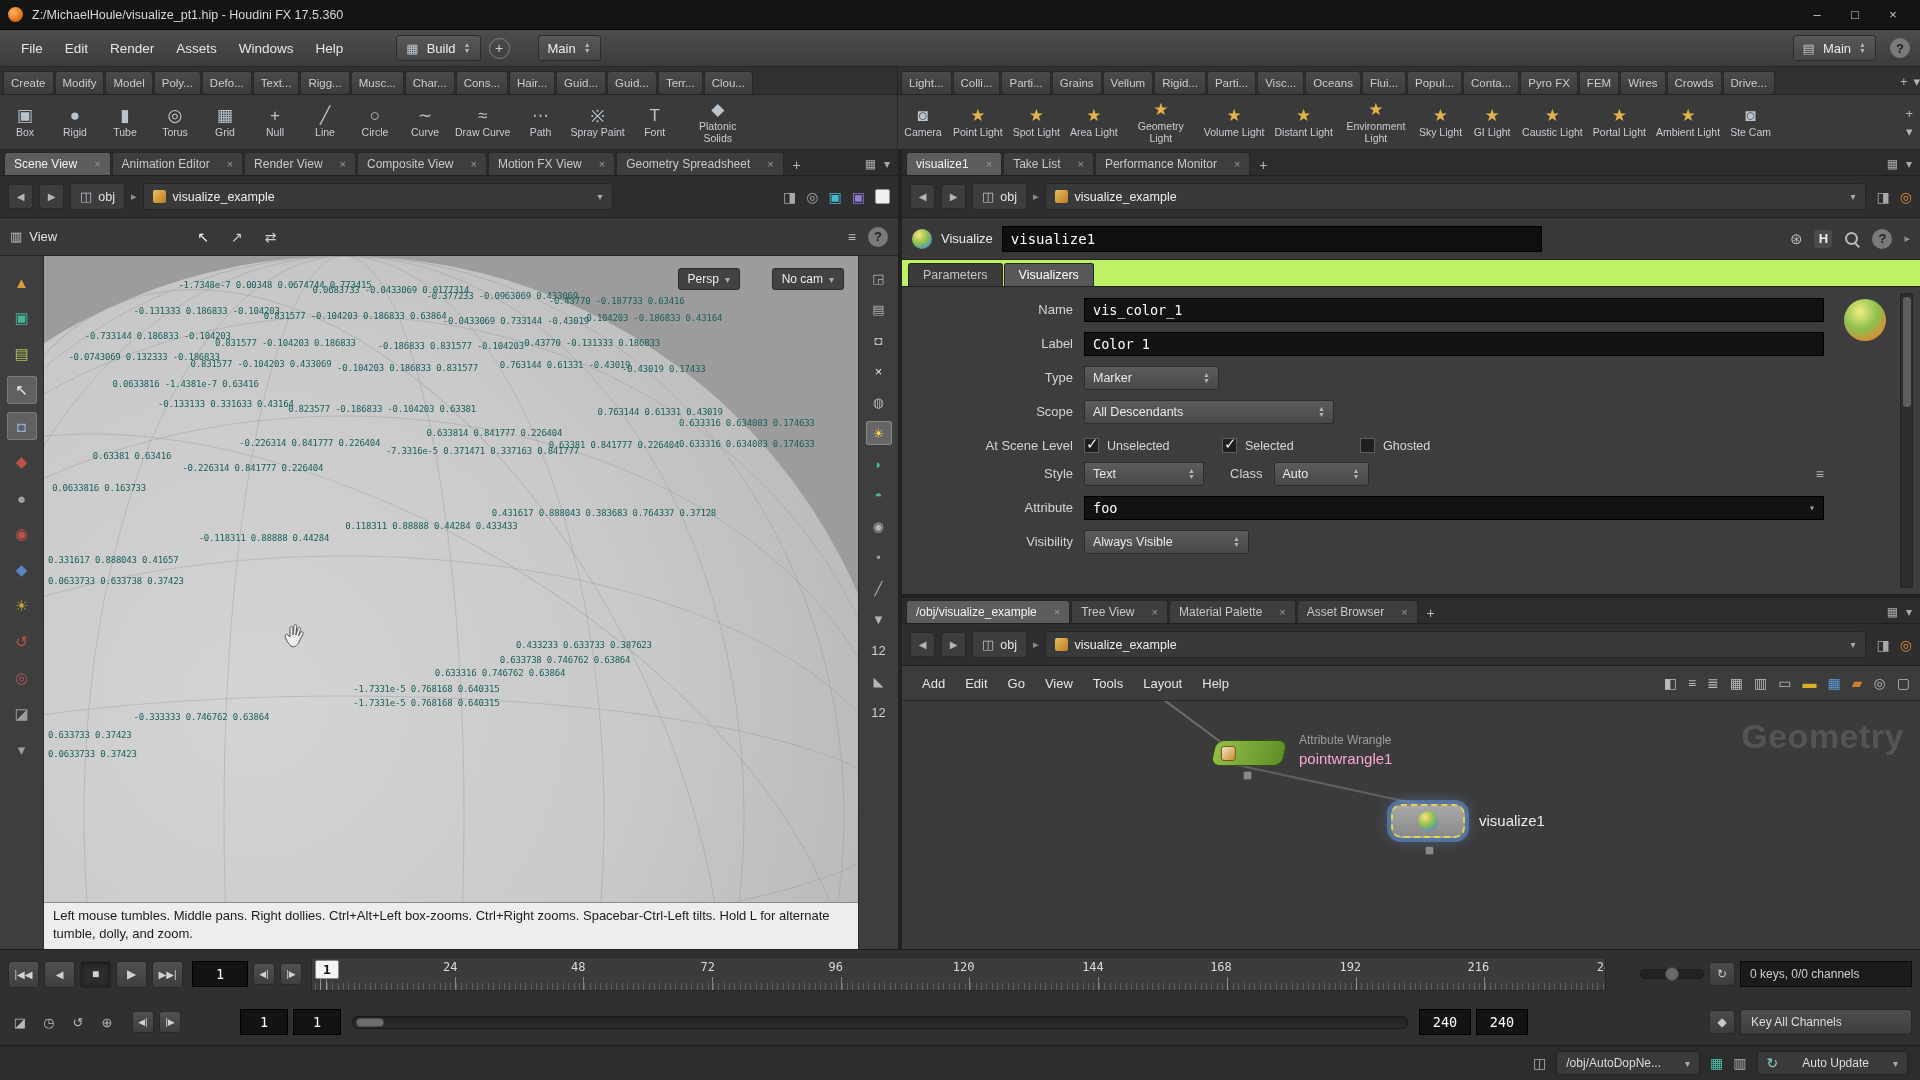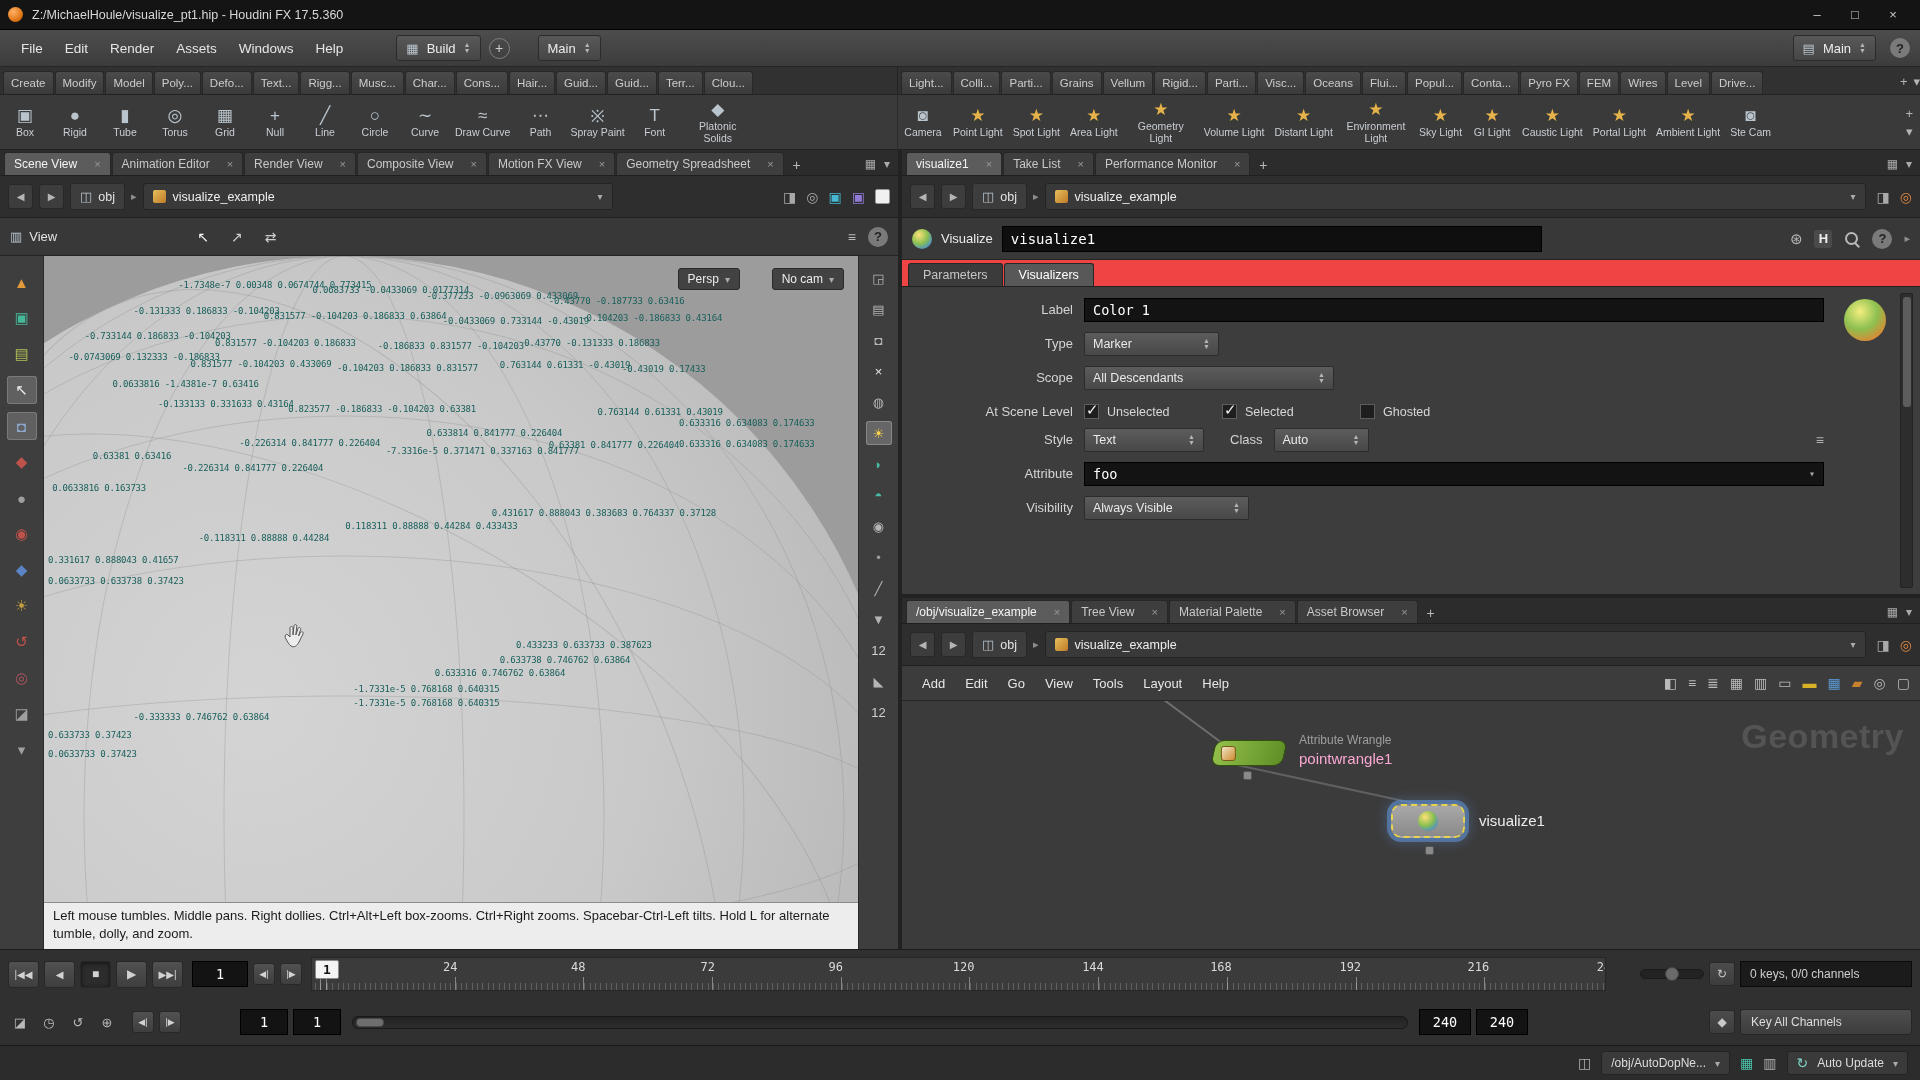--- a/index.html
+++ b/index.html
@@ -90,21 +90,21 @@
 .vistitle{font-size:13px;color:#ebebeb;white-space:nowrap}
 .visname{width:540px;height:26px;background:#0f0f0f;border:1px solid #000;color:#fff;font-family:"DejaVu Sans Mono",monospace;font-size:14px;display:flex;align-items:center;padding:0 8px}
 .vhics{margin-left:auto;display:flex;align-items:center;gap:12px}
 .gearic{font-size:15px;color:#b9b9b9}
 .hbadge{width:18px;height:18px;background:#4a4a4a;border-radius:3px;color:#ececec;font-weight:bold;font-size:13px;display:flex;align-items:center;justify-content:center}
 .hbadge::before{content:"H"}
 .magicon{position:relative;width:16px;height:16px}
 .magicon::before{content:"";position:absolute;left:1px;top:1px;width:9px;height:9px;border:2px solid #b9b9b9;border-radius:50%}
 .magicon::after{content:"";position:absolute;left:11px;top:11px;width:6px;height:2px;background:#b9b9b9;transform:rotate(45deg);transform-origin:left center}
 .chev{color:#8f8f8f;font-size:11px}.chev::before{content:"▸"}
-.subtabs{height:27px;background:#ef4444;border-bottom:1px solid #202020;display:flex;align-items:flex-end;padding:0 6px;flex:none}
+.subtabs{height:27px;background:#bef264;border-bottom:1px solid #202020;display:flex;align-items:flex-end;padding:0 6px;flex:none}
 .sttab{height:23px;padding:0 14px;margin-right:1px;font-size:12.5px;display:flex;align-items:center;background:#3b3b3b;border:1px solid #262626;border-bottom:none;border-radius:3px 3px 0 0;color:#c6c6c6}
 .sttab.active{background:#585858;color:#fff}
 .params{flex:1;position:relative;background:#3d3d3d;padding-top:9px;overflow:hidden}
 .prow{display:flex;align-items:center;height:27px;margin-bottom:7px;padding-right:96px}
 .plabel{width:182px;text-align:right;padding-right:11px;font-size:13px;color:#d4d4d4;flex:none;white-space:nowrap}
 .pfield{height:24px;background:#131313;border:1px solid #000;color:#fff;font-family:"DejaVu Sans Mono",monospace;font-size:13.5px;display:flex;align-items:center;padding:0 8px;gap:6px}
 .grow{flex:1;min-width:0}
 .dd{height:24px;background:linear-gradient(#5c5c5c,#484848);border:1px solid #2c2c2c;border-radius:2px;display:flex;align-items:center;padding:0 8px;font-size:12.5px;color:#eaeaea;gap:10px;flex:none}
 .dd .updn{margin-left:auto}
 .opt{display:flex;align-items:center;gap:8px;width:124px}
@@ -154,21 +154,21 @@
 .tzknob{position:absolute;left:24px;top:-3px;width:14px;height:14px;border-radius:50%;background:#6a6a6a;border:1px solid #444}
 .keysfield{width:172px;height:26px;background:#1b1b1b;border:1px solid #0a0a0a;color:#cfcfcf;font-size:12px;display:flex;align-items:center;padding:0 9px;flex:none}
 .keybtn{width:172px;height:26px;background:linear-gradient(#4e4e4e,#3d3d3d);border:1px solid #262626;border-radius:3px;color:#ddd;font-size:12px;display:flex;align-items:center;padding:0 10px;gap:7px;flex:none}
 .tico{width:24px;height:24px;display:flex;align-items:center;justify-content:center;color:#b9b9b9;font-size:13px;flex:none}
 .frslider{width:1056px;height:13px;background:linear-gradient(#222,#2d2d2d);border:1px solid #191919;border-radius:6px;position:relative;margin:0 6px;flex:none}
 .frknob{position:absolute;left:3px;top:1px;width:28px;height:9px;background:#6e6e6e;border:1px solid #494949;border-radius:4px}
 .sqico{width:26px;height:24px;background:linear-gradient(#4c4c4c,#3c3c3c);border:1px solid #282828;border-radius:3px;display:flex;align-items:center;justify-content:center;color:#c9c9c9;font-size:12px;flex:none}
 
 .statusbar{position:absolute;left:0;top:1045px;width:1920px;height:35px;background:#2c2c2c;border-top:1px solid #1a1a1a;display:flex;align-items:center;gap:10px;padding:0 12px}
 .sbspacer{flex:1}
-.sbcombo{height:24px;background:#3a3a3a;border:1px solid #232323;border-radius:3px;display:flex;align-items:center;gap:9px;padding:0 9px;font-size:12px;color:#ddd;flex:none}
+.sbcombo{height:24px;background:#3a3a3a;border:1px solid #232323;border-radius:3px;display:flex;align-items:center;gap:24px;padding:0 9px;font-size:12px;color:#ddd;flex:none}
 .sbico{font-size:14px;color:#b0b0b0;flex:none}
 .sbico.teal{color:#49c2a9}
 .sbico.upd{color:#7fd3c9}
 </style>
 </head>
 <body>
 
 <div class="titlebar">
   <span class="hlogo"></span>
   <span class="wtitle">Z:/MichaelHoule/visualize_pt1.hip - Houdini FX 17.5.360</span>
@@ -236,21 +236,21 @@
       <div class="stab">Rigid...</div>
       <div class="stab">Parti...</div>
       <div class="stab">Visc...</div>
       <div class="stab">Oceans</div>
       <div class="stab">Flui...</div>
       <div class="stab">Popul...</div>
       <div class="stab">Conta...</div>
       <div class="stab">Pyro FX</div>
       <div class="stab">FEM</div>
       <div class="stab">Wires</div>
-      <div class="stab">Level</div>
+      <div class="stab">Crowds</div>
       <div class="stab">Drive...</div>
     </div>
   <div class="stctl">
     <span class="splus"></span>
     <span class="sarrow"></span>
   </div>
 </div>
 <div class="shelftools">
   <div class="tgroup left">
 
@@ -746,20 +746,26 @@
 
   <div class="sttab">
         <span>Parameters</span>
       </div>
       <div class="sttab active">
         <span>Visualizers</span>
       </div>
     </div>
   <div class="params">
     <div class="prow">
+      <span class="plabel">Name</span>
+      <div class="pfield grow">
+        <span>vis_color_1</span>
+      </div>
+    </div>
+    <div class="prow">
       <span class="plabel">Label</span>
       <div class="pfield grow">
         <span>Color 1</span>
       </div>
     </div>
     <div class="prow">
       <span class="plabel">Type</span>
       <div class="dd" style="width:135px">
         <span>Marker</span>
         <span class="updn"></span>

